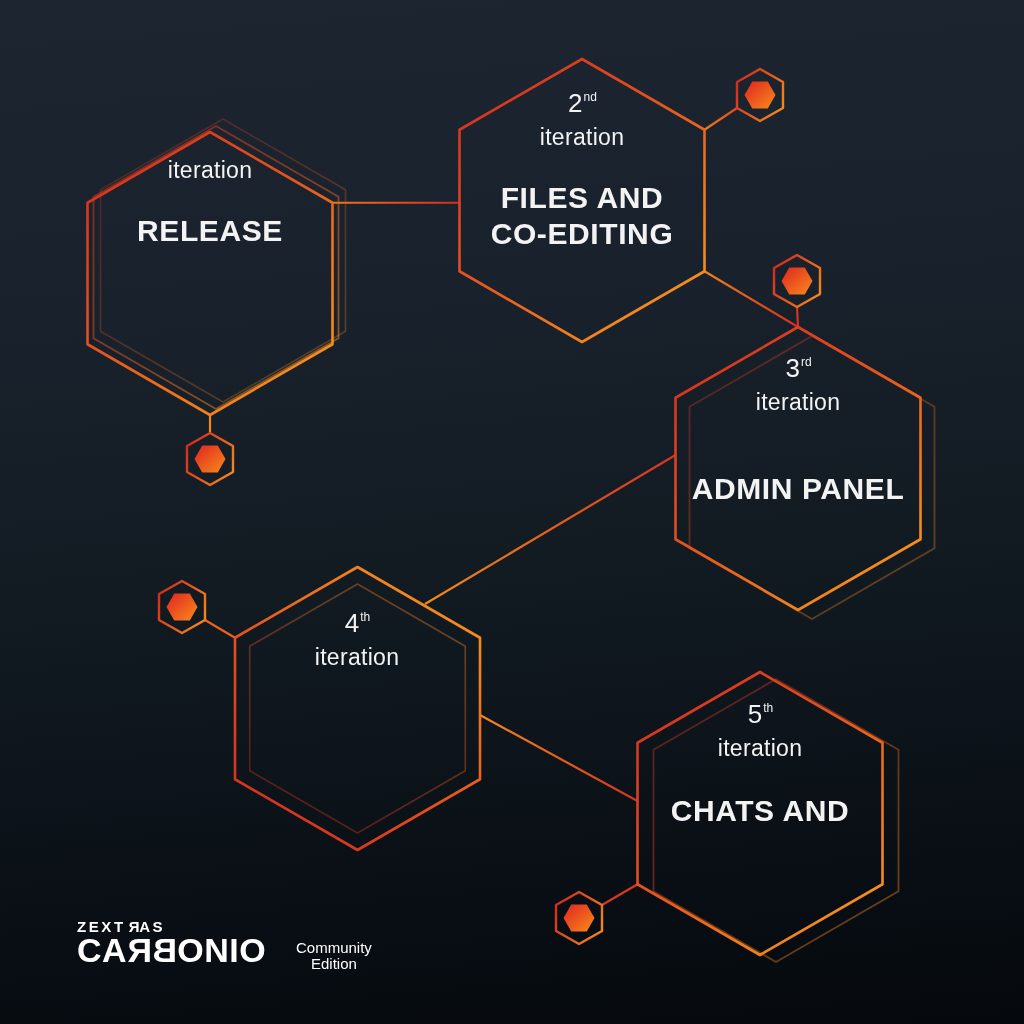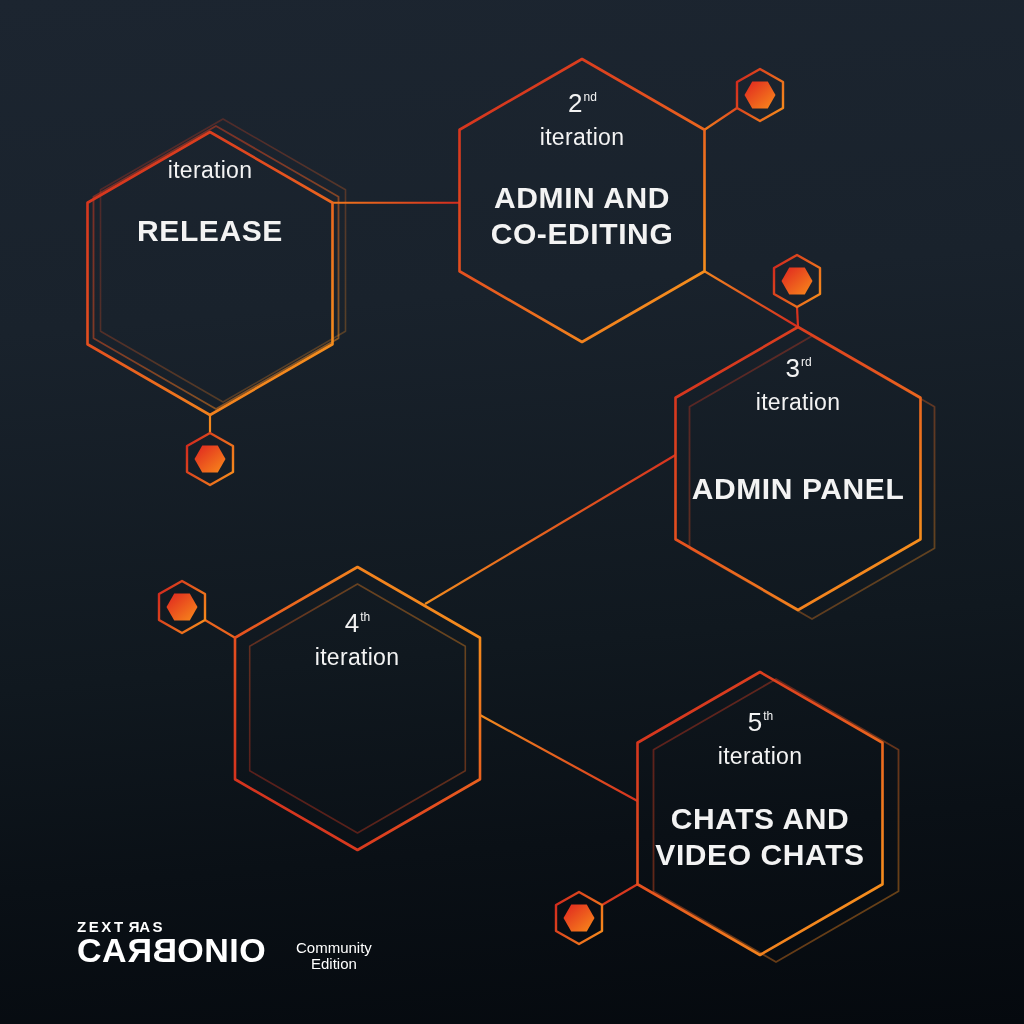--- a/index.html
+++ b/index.html
@@ -119,45 +119,44 @@
     <div class="iter">iteration</div>
     <div class="hex-title mt-sm">
       <div>RELEASE</div>
     </div>
   </div>
 
   <div class="hex-text" style="left:452px;top:81px;">
     <div class="ord"><span>2</span><sup>nd</sup></div>
     <div class="iter">iteration</div>
     <div class="hex-title mt-sm">
-      <div>ADMIN AND</div>
+      <div>FILES AND</div>
       <div>CO-EDITING</div>
     </div>
   </div>
 
   <div class="hex-text" style="left:668px;top:346px;">
     <div class="ord"><span>3</span><sup>rd</sup></div>
     <div class="iter">iteration</div>
     <div class="hex-title mt-lg">
       <div>ADMIN PANEL</div>
       <div></div>
     </div>
   </div>
 
   <div class="hex-text" style="left:227px;top:601px;">
     <div class="ord"><span>4</span><sup>th</sup></div>
     <div class="iter">iteration</div>
   </div>
 
-  <div class="hex-text" style="left:630px;top:692px;margin-top:8px;">
+  <div class="hex-text" style="left:630px;top:692px;">
     <div class="ord"><span>5</span><sup>th</sup></div>
     <div class="iter">iteration</div>
     <div class="hex-title mt-md">
       <div>CHATS AND</div>
-      <div>VIDEO CHATS</div>
     </div>
   </div>
 
   <div class="logo">
     <div class="zextras"><span>ZEXT</span><span class="flip">R</span><span>AS</span></div>
     <div class="carbonio"><span>CA</span><span class="flip">R</span><span class="flip">B</span><span>ONIO</span></div>
     <div class="edition">
       <div>Community</div>
       <div>Edition</div>
     </div>

